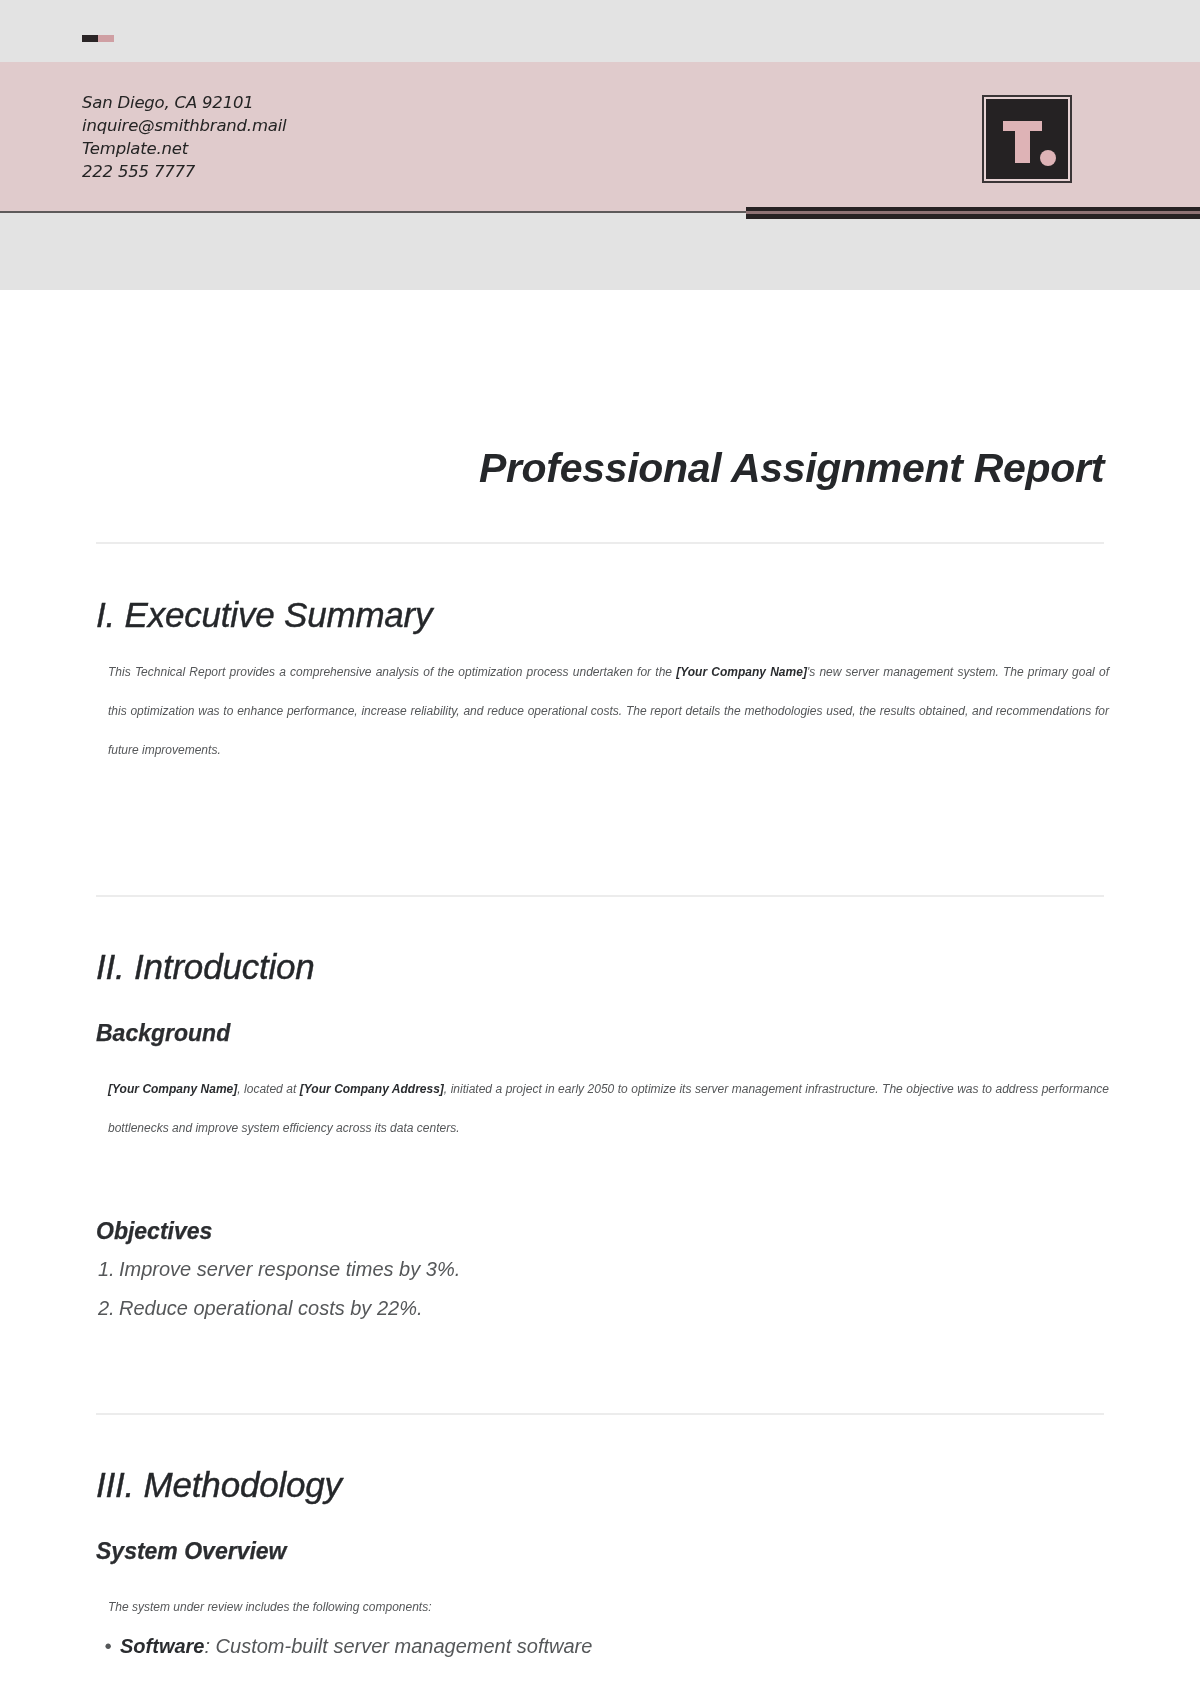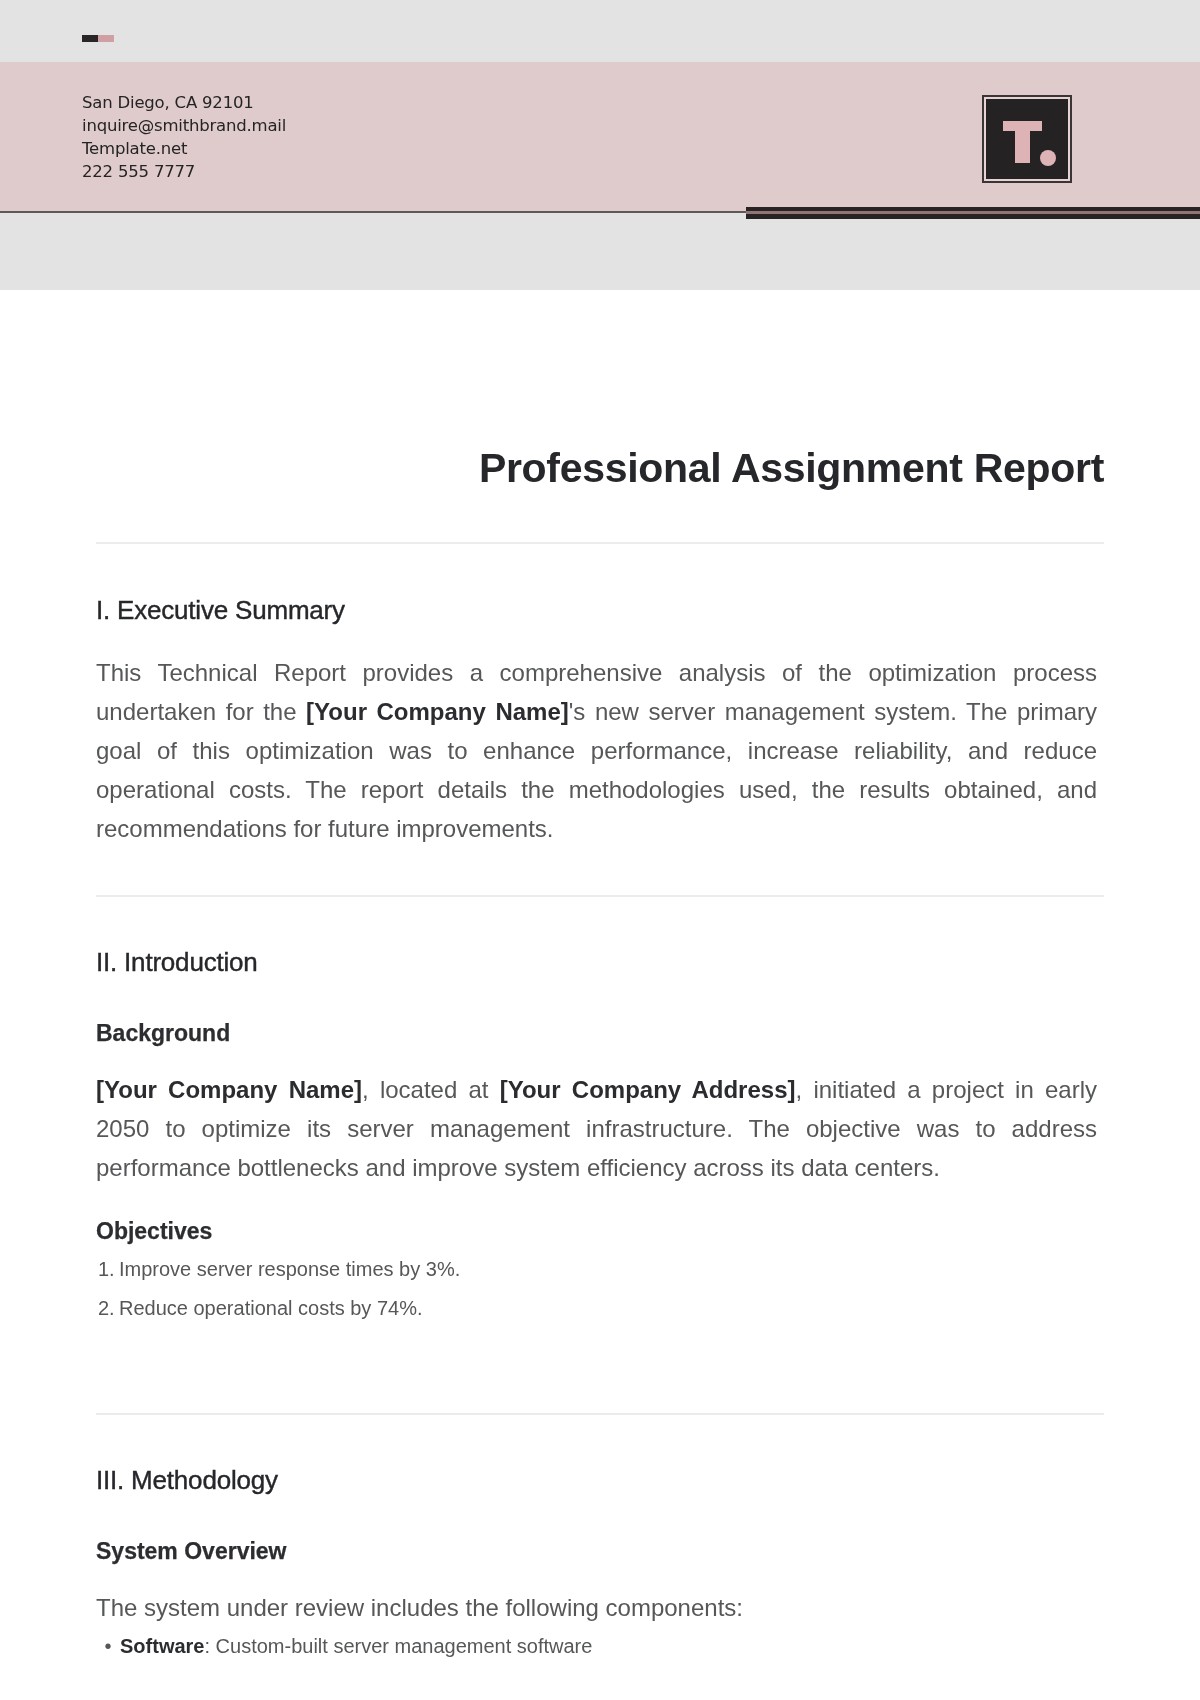--- a/index.html
+++ b/index.html
@@ -1,15 +1,15 @@
 <!DOCTYPE html>
 <html><head>
 <meta charset="utf-8">
 <style>
-  * { box-sizing: border-box; margin: 0; padding: 0; }
+  * { box-sizing: border-box; margin: 0; padding: 0; font-style: italic; }
   html, body { width: 1200px; height: 1700px; overflow: hidden; background: #ffffff; }
   body { font-family: "Liberation Sans", "DejaVu Sans", sans-serif; color: #2b2b2b; position: relative; }
 
   .header-band { position: absolute; left: 0; top: 0; width: 1200px; height: 290px; background: #e3e3e3; }
   .logo-mark { position: absolute; left: 82px; top: 35px; height: 7px; width: 32px; display: flex; }
   .logo-mark .dark { width: 16px; height: 7px; background: #2a2526; }
   .logo-mark .pink { width: 16px; height: 7px; background: #cf9fa3; }
 
   .pink-band { position: absolute; left: 0; top: 62px; width: 1200px; height: 150px; background: #e0cbcc; }
   .contact { position: absolute; left: 82px; top: 91px; font-family: "DejaVu Sans", sans-serif; font-size: 16.5px; line-height: 23px; color: #242424; letter-spacing: -0.2px; }
@@ -22,23 +22,23 @@
   .brand-logo { position: absolute; left: 982px; top: 95px; width: 90px; height: 88px; border: 2px solid #3a3536; padding: 2px; background: #e7d3d4; }
   .brand-logo .box { width: 100%; height: 100%; background: #252223; position: relative; }
   .brand-logo .t-bar { position: absolute; left: 17px; top: 22px; width: 39px; height: 10px; background: #deb3b6; }
   .brand-logo .t-stem { position: absolute; left: 29px; top: 22px; width: 15px; height: 42px; background: #deb3b6; }
   .brand-logo .dot { position: absolute; left: 54px; top: 51px; width: 16px; height: 16px; border-radius: 50%; background: #deb3b6; }
 
   .content { position: absolute; left: 96px; top: 290px; width: 1008px; }
   .title { position: absolute; left: 0; top: 155px; width: 1008px; text-align: right; font-size: 41px; font-weight: bold; color: #25272a; letter-spacing: -0.3px; }
   .divider { position: absolute; left: 0; width: 1008px; height: 2px; background: #ececec; }
 
-  .h2 { position: absolute; left: 0; font-size: 26px; color: #25272a; font-weight: normal; letter-spacing: -0.2px; -webkit-text-stroke: 0.4px #25272a; }
+  .h2 { position: absolute; left: 0; font-size: 35px; color: #25272a; font-weight: normal; letter-spacing: -0.2px; -webkit-text-stroke: 0.4px #25272a; }
   .h3 { position: absolute; left: 0; font-size: 23px; color: #2b2d30; -webkit-text-stroke: 0.25px #2b2d30; }
-  .para { position: absolute; left: 0; width: 1001px; font-size: 24px; line-height: 39px; color: #555759; text-align: justify; text-align-last: left; }
+  .para { position: absolute; left: 12px; width: 1001px; font-size: 12px; line-height: 39px; color: #555759; text-align: justify; text-align-last: left; }
   .para b { color: #2a2c2f; font-weight: bold; }
   .list { position: absolute; left: 0; width: 1000px; font-size: 20px; line-height: 39px; color: #555759; list-style: none; }
   .list li { white-space: nowrap; }
   .list .num { display: inline-block; width: 23px; text-align: left; padding-left: 2px; }
   .list .bullet { display: inline-block; width: 24px; text-align: center; }
   .list b { color: #2a2c2f; }
 </style>
 </head>
 <body>
 
@@ -81,21 +81,21 @@
 
   <div class="divider" style="top:605px"></div>
 
   <h2 class="h2" style="top:657px">II. Introduction</h2>
   <h3 class="h3" style="top:730px">Background</h3>
   <p class="para" style="top:780px"><b>[Your Company Name]</b><span>, located at </span><b>[Your Company Address]</b><span>, initiated a project in early 2050 to optimize its server management infrastructure. The objective was to address performance bottlenecks and improve system efficiency across its data centers.</span></p>
 
   <h3 class="h3" style="top:928px">Objectives</h3>
   <ol class="list" style="top:960px">
     <li><span class="num">1.</span><span>Improve server response times by 3%.</span></li>
-    <li><span class="num">2.</span><span>Reduce operational costs by 74%.</span></li>
+    <li><span class="num">2.</span><span>Reduce operational costs by 22%.</span></li>
   </ol>
 
   <div class="divider" style="top:1123px"></div>
 
   <h2 class="h2" style="top:1175px">III. Methodology</h2>
   <h3 class="h3" style="top:1248px">System Overview</h3>
   <p class="para" style="top:1298px">The system under review includes the following components:</p>
   <ul class="list" style="top:1337px">
     <li><span class="bullet">•</span><b>Software</b><span>: Custom-built server management software</span></li>
   </ul>

